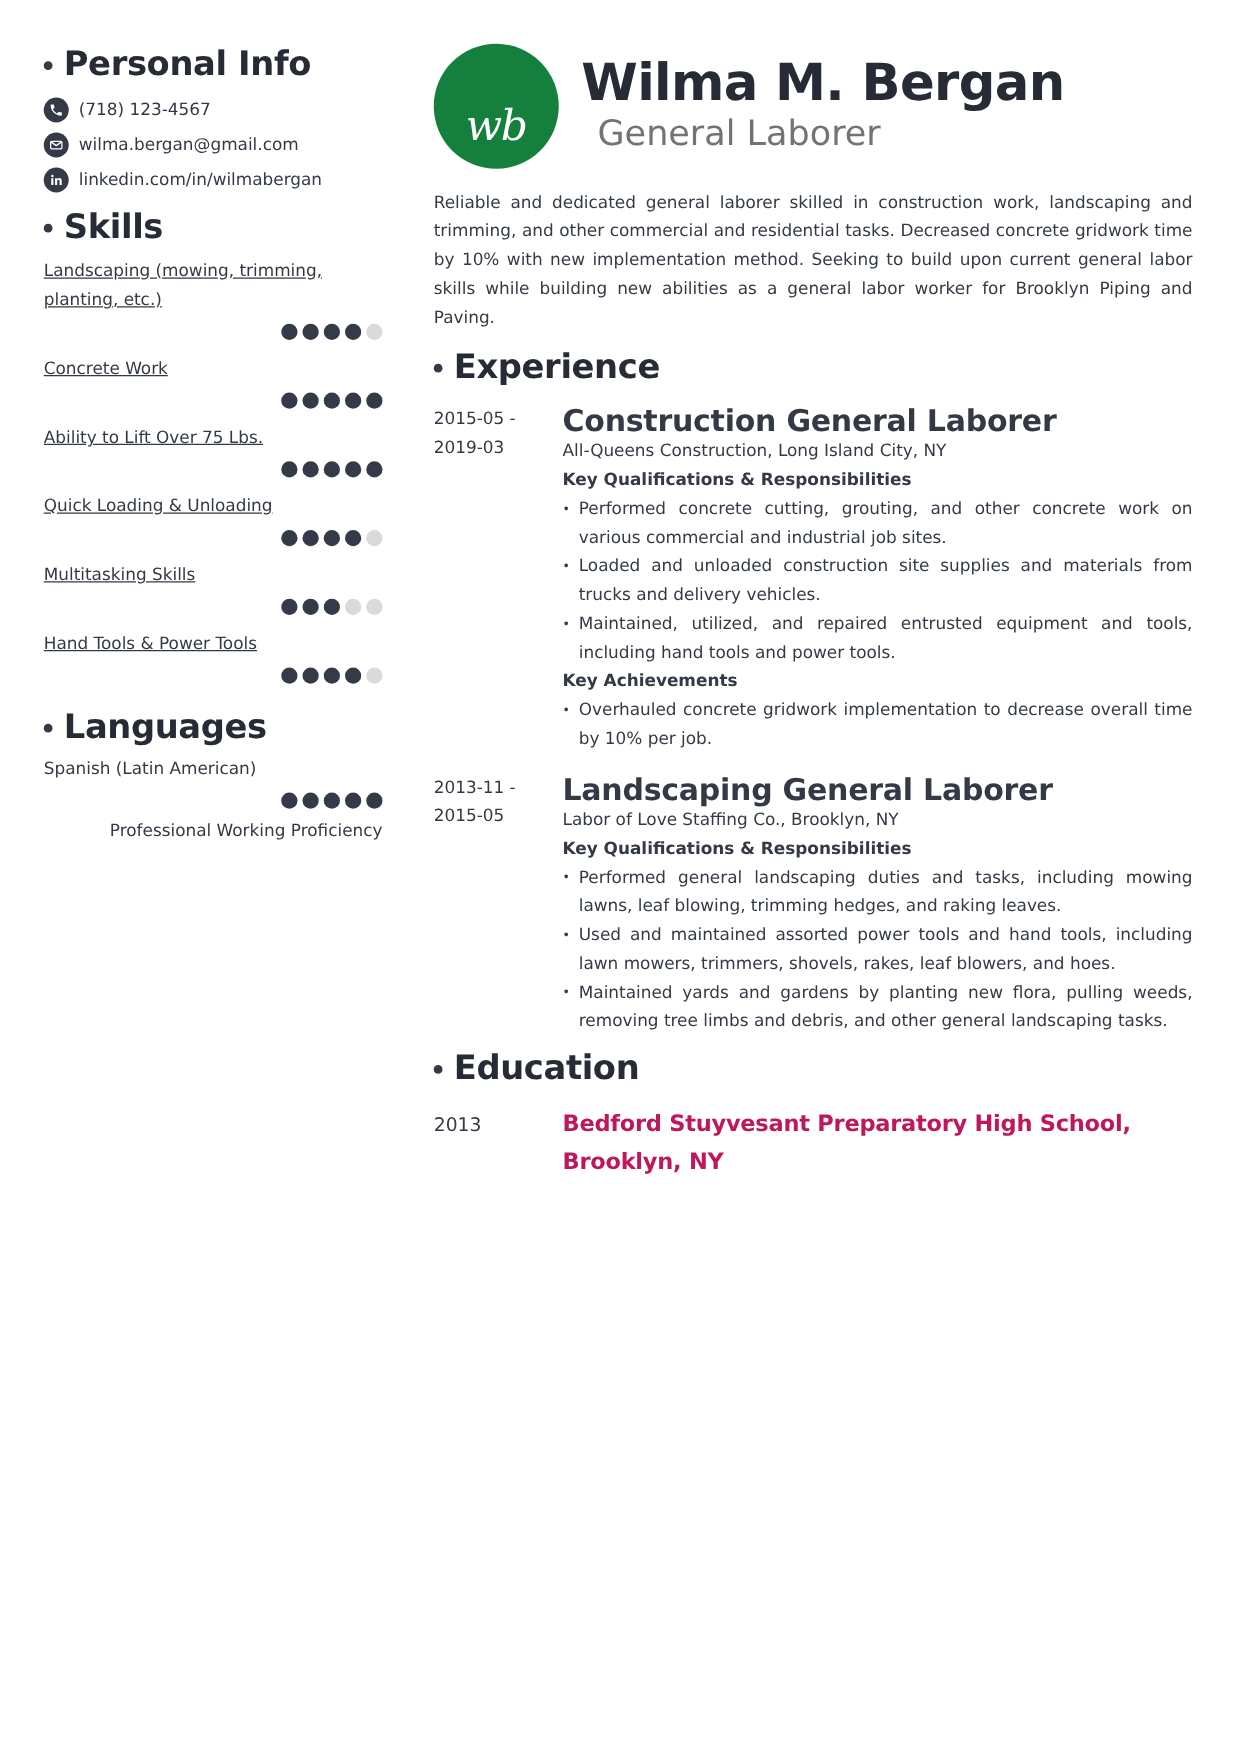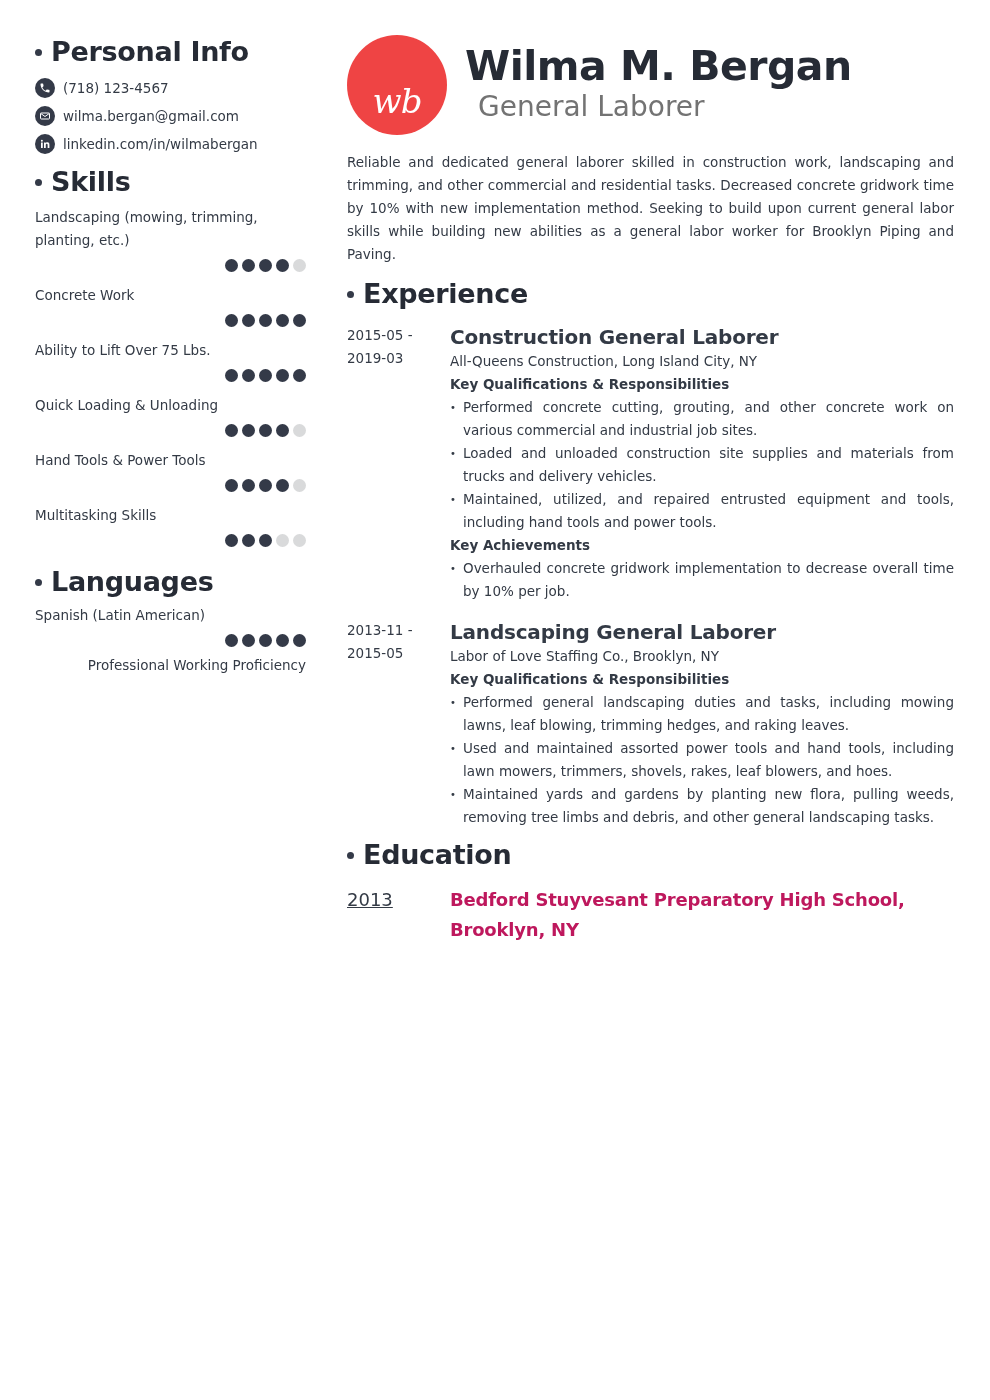--- a/index.html
+++ b/index.html
@@ -43,21 +43,21 @@
       color: #333a45;
     }
     .contact-icon {
       width: 20px; height: 20px; border-radius: 50%;
       background: #343a48; margin-right: 8px; flex: none;
       display: flex; align-items: center; justify-content: center;
     }
     .contact-icon svg { width: 12px; height: 12px; }
     .skills-section { margin-top: 10px; }
     .skill-list { margin-top: 10px; }
-    .skill-item { margin-bottom: 11px; }
+    .skill-item { margin-bottom: 11px; text-decoration: underline; }
     .skill-name {
       font-size: 13.5px; line-height: 23px; color: #333a45;
     }
     .rating {
       display: flex; justify-content: flex-end; gap: 4px;
       margin-top: 7px; height: 14px;
     }
     .rating .r-dot {
       width: 13px; height: 13px; border-radius: 50%;
       background: #343a48;
@@ -65,21 +65,21 @@
     .rating .r-dot.empty { background: #d9dadb; }
     .lang-section { margin-top: 20px; }
     .lang-list { margin-top: 8px; }
     .lang-level {
       text-align: right; font-size: 13.5px; line-height: 23px;
       margin-top: 6px; color: #333a45;
     }
     .header { display: flex; align-items: flex-start; }
     .avatar {
       width: 100px; height: 100px; border-radius: 50%;
-      background: #ef4444; flex: none;
+      background: #15803d; flex: none;
       display: flex; align-items: flex-end; justify-content: center;
       padding-bottom: 14px;
       color: #ffffff;
       font-family: "DejaVu Serif", serif;
       font-style: italic;
       font-size: 34px;
       letter-spacing: -1px;
     }
     .name-block { margin-left: 18px; margin-top: 6px; }
     .full-name {
@@ -96,21 +96,21 @@
       color: #333a45;
     }
     .exp-section { margin-top: 14px; }
     .entry { display: flex; margin-top: 16px; }
     .entry-date {
       width: 103px; flex: none;
       font-size: 13.5px; line-height: 23px; color: #333a45;
     }
     .entry-body { flex: 1; }
     .entry-title {
-      font-size: 20px; font-weight: bold; line-height: 26px; color: #333a45;
+      font-size: 24px; font-weight: bold; line-height: 26px; color: #333a45;
       letter-spacing: -0.2px;
     }
     .entry-company {
       font-size: 13.5px; line-height: 23px; color: #333a45;
     }
     .entry-sub {
       font-size: 13.5px; line-height: 23px; font-weight: bold; color: #333a45;
     }
     .bullets { list-style: none; }
     .bullets li {
@@ -208,36 +208,36 @@
         <div class="skill-name">Quick Loading &amp; Unloading</div>
         <div class="rating">
             <span class="r-dot"></span>
             <span class="r-dot"></span>
             <span class="r-dot"></span>
             <span class="r-dot"></span>
             <span class="r-dot empty"></span>
           </div>
       </div>
       <div class="skill-item">
+        <div class="skill-name">Multitasking Skills</div>
+        <div class="rating">
+            <span class="r-dot"></span>
+            <span class="r-dot"></span>
+            <span class="r-dot"></span>
+            <span class="r-dot empty"></span>
+            <span class="r-dot empty"></span>
+          </div>
+      </div>
+      <div class="skill-item">
         <div class="skill-name">Hand Tools &amp; Power Tools</div>
         <div class="rating">
             <span class="r-dot"></span>
             <span class="r-dot"></span>
             <span class="r-dot"></span>
             <span class="r-dot"></span>
-            <span class="r-dot empty"></span>
-          </div>
-      </div>
-      <div class="skill-item">
-        <div class="skill-name">Multitasking Skills</div>
-        <div class="rating">
-            <span class="r-dot"></span>
-            <span class="r-dot"></span>
-            <span class="r-dot"></span>
-            <span class="r-dot empty"></span>
             <span class="r-dot empty"></span>
           </div>
       </div>
     </div>
   </section>
 
   <section class="lang-section">
     <h2 class="section-heading">
       <span class="dot"></span>
       <span>Languages</span>
@@ -318,19 +318,19 @@
       </div>
     </div>
   </section>
 
   <section class="edu-section">
     <h2 class="section-heading">
       <span class="dot"></span>
       <span>Education</span>
     </h2>
     <div class="entry">
-      <div class="entry-date" style="font-size:18px; line-height:30px;text-decoration:underline;">2013</div>
+      <div class="entry-date" style="font-size:15px; line-height:30px;">2013</div>
       <div class="entry-body">
         <div class="edu-title">Bedford Stuyvesant Preparatory High School, Brooklyn, NY</div>
       </div>
     </div>
   </section>
 </main>
 
 </body></html>

